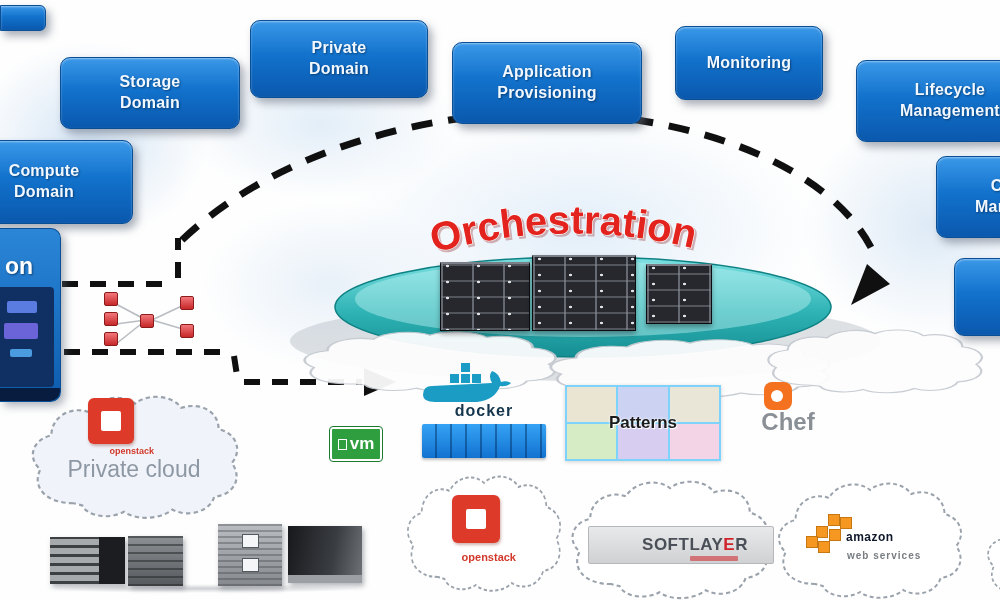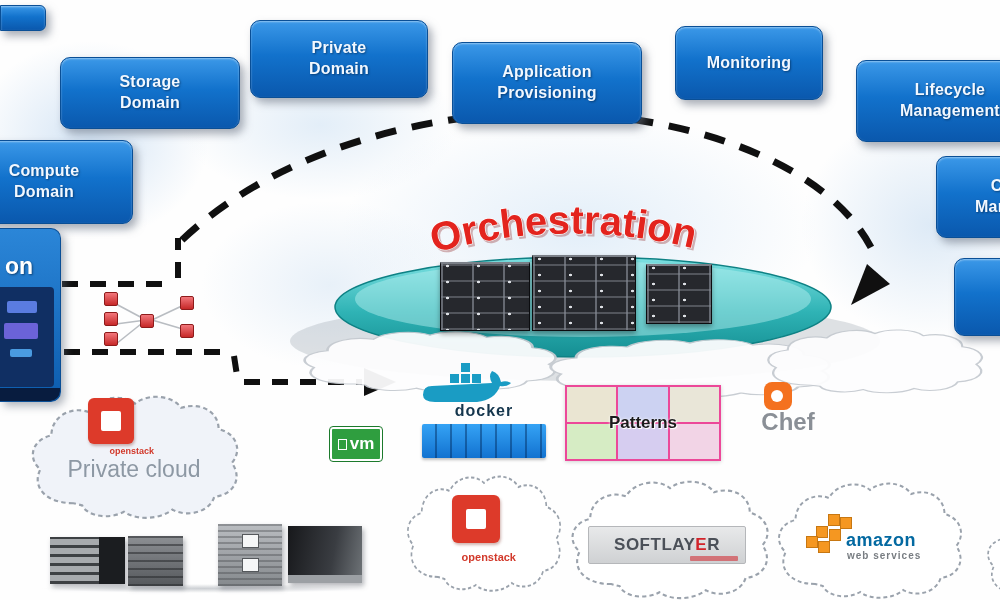--- a/index.html
+++ b/index.html
@@ -74,21 +74,21 @@
   #docker-logo .bar{
     position:absolute;left:2px;top:62px;width:124px;height:34px;border-radius:2px;
     background:
       repeating-linear-gradient(90deg, transparent 0 13px, rgba(0,40,90,.45) 13px 15px),
       linear-gradient(180deg,#35a3f5,#1272d0);
     box-shadow:0 2px 3px rgba(0,0,0,.25);
   }
   #patterns-logo{
     position:absolute;left:565px;top:385px;width:152px;height:72px;z-index:3;
     display:grid;grid-template-columns:1fr 1fr 1fr;grid-template-rows:1fr 1fr;gap:2px;
-    background:#ec4899;box-shadow:0 1px 4px rgba(0,0,0,.18);padding:2px;
+    background:#7dd3fc;box-shadow:0 1px 4px rgba(0,0,0,.18);padding:2px;
   }
   #patterns-logo .cell{width:100%;height:100%;}
   #patterns-logo .word{
     position:absolute;left:0;top:0;width:100%;height:100%;display:flex;align-items:center;justify-content:center;
     font-size:17px;font-weight:bold;color:#1b1b1b;text-shadow:0 0 3px #fff,1px 1px 0 #fff;
   }
   #chef-logo{position:absolute;left:742px;top:382px;width:110px;height:60px;z-index:3;}
   #chef-logo .icon{position:absolute;left:22px;top:0;width:28px;height:28px;background:#f4711f;border-radius:8px;}
   #chef-logo .icon::after{content:"";position:absolute;left:7px;top:8px;width:12px;height:12px;background:#fff;border-radius:50%;}
   #chef-logo .word{position:absolute;left:0px;top:26px;width:92px;text-align:center;font-size:24px;font-weight:600;color:#8a8f96;}
@@ -101,28 +101,28 @@
   #os-ossq::after{left:14px;top:14px;width:20px;height:20px;}
   .os-brand{position:absolute;z-index:3;color:#d2392b;font-weight:bold;text-align:right;}
   #pc-brand{left:70px;top:446px;width:84px;font-size:9px;}
   #pc-label{position:absolute;left:36px;top:456px;width:196px;z-index:3;text-align:center;font-size:23px;color:#8d98a4;}
   #os-brand{left:436px;top:551px;width:80px;font-size:11px;}
   
   #softlayer-bar{
     position:absolute;left:588px;top:526px;width:156px;height:36px;z-index:3;
     background:linear-gradient(#e8e9ea,#cfd1d3);border:1px solid #b5b7ba;border-radius:2px;
     display:flex;align-items:center;justify-content:center;
-    font-size:17px;font-weight:bold;letter-spacing:.5px;color:#4b5058;
+    font-size:17px;font-weight:bold;letter-spacing:.5px;color:#4b5058;padding-left:28px;
   }
   #softlayer-bar .accent{color:#d2232a;}
   #softlayer-tagline{position:absolute;left:690px;top:556px;width:48px;height:5px;background:rgba(210,35,42,.55);border-radius:1px;z-index:3;}
   
   #amazon-logo{position:absolute;left:806px;top:514px;width:150px;height:50px;z-index:3;}
   #amazon-logo .cube{position:absolute;width:10px;height:10px;background:#f59721;border:1px solid #c77712;}
-  #amazon-logo .w1{position:absolute;left:40px;top:16px;font-size:18px;font-weight:bold;color:#0369a1;letter-spacing:.5px;}
+  #amazon-logo .w1{position:absolute;left:40px;top:16px;font-size:12px;font-weight:bold;color:#0f172a;letter-spacing:.5px;}
   #amazon-logo .w2{position:absolute;left:41px;top:36px;font-size:10px;font-weight:bold;color:#787d82;letter-spacing:1px;}
   
   .hw{position:absolute;z-index:3;box-shadow:2px 3px 5px rgba(90,95,105,.45);}
   #hw-a{left:50px;top:537px;width:75px;height:47px;
     background:repeating-linear-gradient(0deg,#3d4043 0 3px,#a7aaad 3px 9px),linear-gradient(#c8cacd,#8f9296);}
   #hw-a .side{position:absolute;right:0;top:0;width:26px;height:100%;background:#1b1d20;}
   #hw-b{left:128px;top:536px;width:55px;height:50px;
     background:repeating-linear-gradient(0deg,rgba(40,42,45,.55) 0 2px,transparent 2px 8px),linear-gradient(#8d9094,#55585c);}
   #hw-c{left:218px;top:524px;width:64px;height:62px;
     background:repeating-linear-gradient(0deg,rgba(60,62,66,.35) 0 2px,transparent 2px 6px),linear-gradient(#babdc1,#85898d);}

